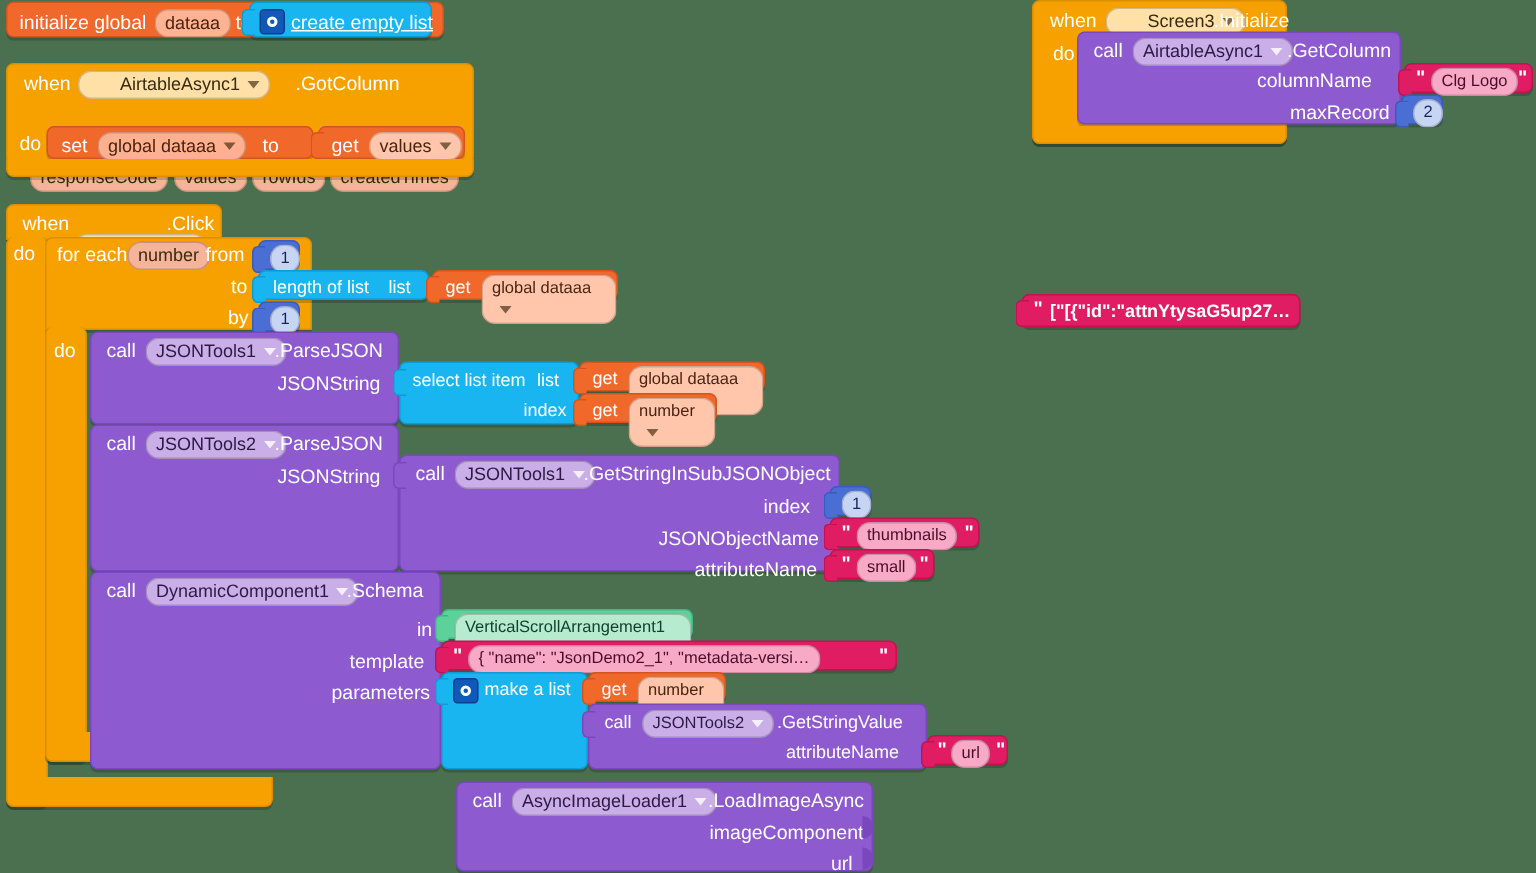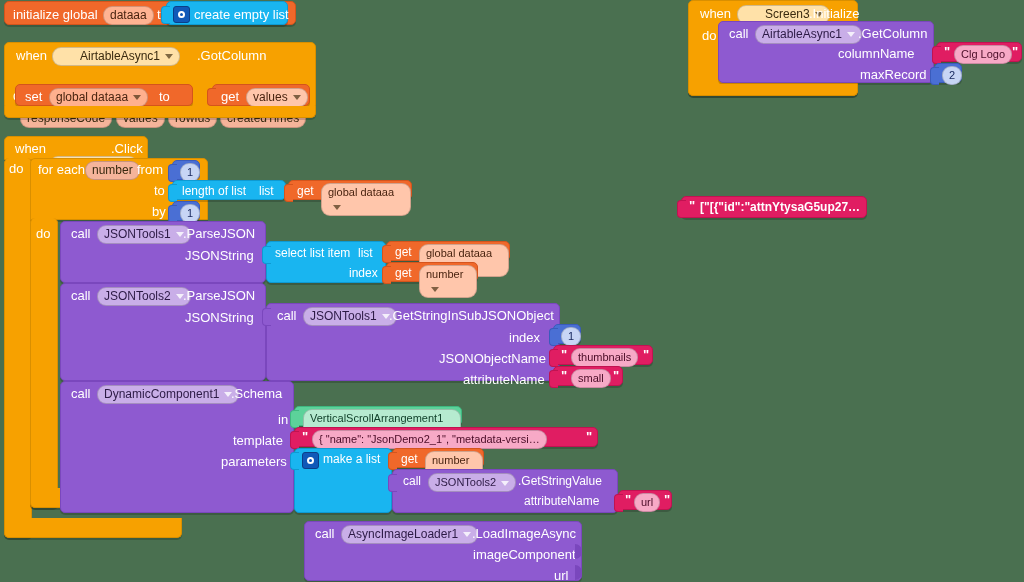--- a/index.html
+++ b/index.html
@@ -74,39 +74,39 @@
 <div id="canvas">
 
   <div class="blk c-var" style="left:4px;top:1px;width:292px;height:24px;background:#f0682a;border-color:#d4541c;">
     <span class="lblw" style="left:8px;top:5px;">initialize global</span>
     <span class="pill pill-varl" style="position:absolute;left:98px;top:4px;">dataaa</span>
     <span class="lblw" style="left:152px;top:5px;">to</span>
   </div>
   <div class="blk c-list" style="left:166px;top:1px;width:122px;height:24px;">
     <span class="notch" style="left:-6px;top:4px;background:#19b5f0;border:1px solid #0e9ad2;border-right:none;"></span>
     <span class="gear" style="position:absolute;left:6px;top:4px;"></span>
-    <span class="lblw" style="left:27px;top:5px;">create empty list</span>
+    <span class="lblw" style="left:27px;top:5px;text-decoration:underline;">create empty list</span>
   </div>
 
   <div class="blk c-event" style="left:4px;top:42px;width:312px;height:68px;">
     <span class="lblw" style="left:11px;top:5px;">when</span>
     <span class="pill pill-ev" style="position:absolute;left:47px;top:4px;"><span>AirtableAsync1</span><i class="caret"></i></span>
     <span class="lblw" style="left:148px;top:5px;margin-left:44px;">.GotColumn</span>
 
     <span class="pill pill-par" style="position:absolute;left:15px;top:66px;">responseCode</span>
     <span class="pill pill-par" style="position:absolute;left:111px;top:66px;">values</span>
     <span class="pill pill-par" style="position:absolute;left:163px;top:66px;">rowIds</span>
     <span class="pill pill-par" style="position:absolute;left:215px;top:66px;">createdTimes</span>
   </div>
 
   <div style="position:absolute;left:0;top:0;width:0;height:0;"></div>
 
   <div class="lblw" style="left:13px;top:88px;">do</div>
 
-  <div class="blk c-var" style="left:15px;top:84px;width:178px;height:22px;">
+  <div class="blk c-var" style="left:31px;top:84px;width:178px;height:22px;">
     <span class="lblw" style="left:9px;top:4px;">set</span>
     <span class="pill pill-setg" style="position:absolute;left:33px;top:3px;"><span>global dataaa</span><i class="caret"></i></span>
     <span class="lblw" style="left:143px;top:4px;">to</span>
   </div>
   <div class="blk c-var" style="left:212px;top:84px;width:98px;height:22px;">
     <span class="notch" style="left:-6px;top:3px;background:#f0682a;border:1px solid #d4541c;border-right:none;"></span>
     <span class="lblw" style="left:8px;top:4px;">get</span>
     <span class="pill pill-var" style="position:absolute;left:33px;top:3px;"><span>values</span><i class="caret"></i></span>
   </div>
   <div class="blk c-event" style="left:4px;top:106px;width:312px;height:12px;border-top:none;border-radius:0 0 5px 5px;"></div>

